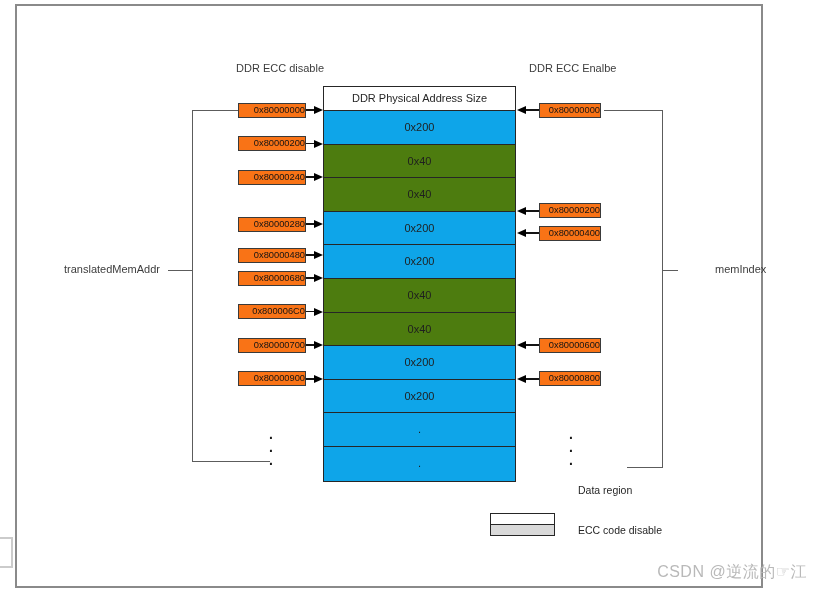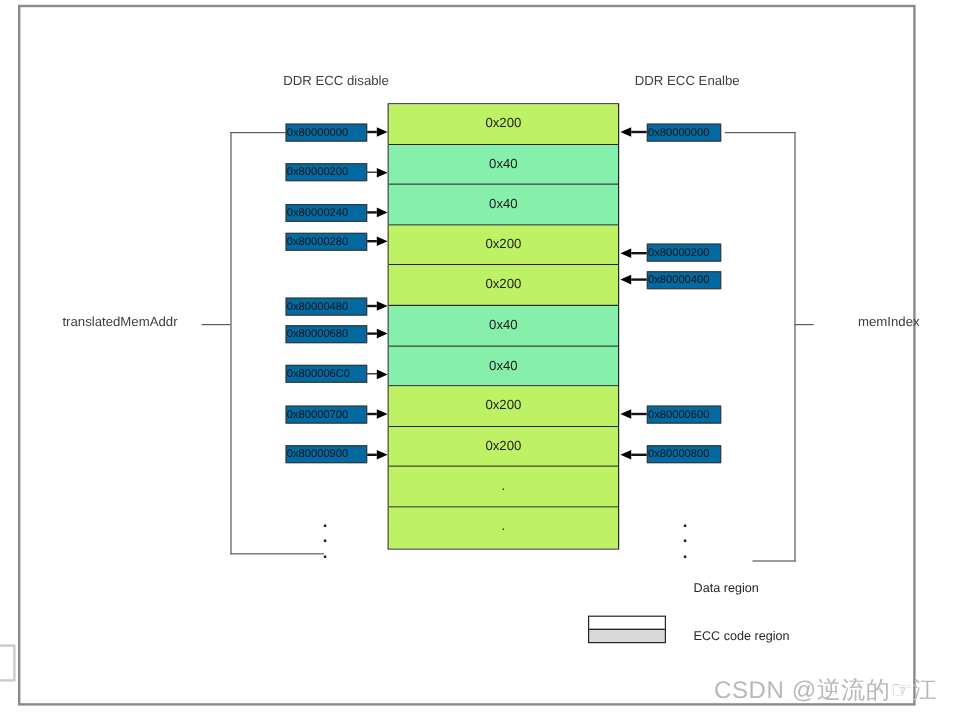--- a/index.html
+++ b/index.html
@@ -18,45 +18,45 @@
   .col-header.right { left:529px; top:62px; }
 
   
   .ptable { position:absolute; left:323px; top:86px; width:193px;
             border:1.5px solid #262626; background:#fff; }
   .ptable-header { height:24px; line-height:22px; text-align:center; font-size:11px;
                    border-bottom:1.5px solid #262626; background:#fff; color:#262626; }
   .prow { height:33.6px; line-height:33.6px; text-align:center; font-size:11px;
           border-bottom:1.5px solid #262626; color:#1f1f1f; }
   .prow:last-child { border-bottom:none; }
-  .prow.ecc { background:#86efac; }
-  .prow.data { background:#bef264; }
+  .prow.ecc { background:#4d7c0f; }
+  .prow.data { background:#0ea5e9; }
 
   
   .lconn { position:absolute; left:238px; width:85px; height:16px;
            display:flex; align-items:center; }
   .rconn { position:absolute; left:517px; width:84px; height:16px;
            display:flex; align-items:center; }
-  .addr-box { height:15px; border:1.4px solid #3a3a3a; background:#0369a1;
-              font-size:9.3px; line-height:12px; text-align:left; color:#141414;
+  .addr-box { height:15px; border:1.4px solid #3a3a3a; background:#f97316;
+              font-size:9.3px; line-height:12px; text-align:right; color:#141414;
               flex:0 0 auto; white-space:nowrap; overflow:hidden; }
   .lconn .addr-box { width:68px; }
   .rconn .addr-box { width:62px; }
   .conn-line { flex:1 1 auto; height:1.6px; background:#141414; }
   .arrow-right { width:0; height:0; flex:0 0 auto;
                  border-top:4.5px solid transparent; border-bottom:4.5px solid transparent;
                  border-left:9px solid #000; }
   .arrow-left  { width:0; height:0; flex:0 0 auto;
                  border-top:4.5px solid transparent; border-bottom:4.5px solid transparent;
                  border-right:9px solid #000; }
 
   
   .bline { position:absolute; background:#5c5c5c; }
   .bracket-label { position:absolute; font-size:11px; color:#3d3d3d; white-space:nowrap; }
-  .bracket-label.left  { left:40px;  top:263px; width:120px; text-align:center; }
+  .bracket-label.left  { left:40px;  top:263px; width:120px; text-align:right; }
   .bracket-label.right { left:685px; top:263px;margin-left:30px; }
 
   
   .dots { position:absolute; width:10px; text-align:center; font-size:14px; font-weight:bold;
           color:#1a1a1a; line-height:13px; }
   .dots span { display:block; }
   .dots.left-dots  { left:266px; top:428px; }
   .dots.right-dots { left:566px; top:428px; }
 
   
@@ -64,35 +64,36 @@
                    border:1.4px solid #262626; }
   .legend-swatch.data { top:513px; background:#fff; }
   .legend-swatch.ecc  { top:524px; background:#d9d9d9; }
   .legend-label { position:absolute; left:578px; font-size:10.5px; color:#262626; white-space:nowrap; }
   .legend-label.data { top:484px; }
   .legend-label.ecc  { top:524px; }
 
   .partial-box { position:absolute; left:-4px; top:537px; width:17px; height:31px;
                  border:2px solid #cbcbcb; background:#fff; }
 
-  .watermark { position:absolute; left:595px; top:562px; width:212px; text-align:left;
-               font-size:20px; color:#b9b9b9; letter-spacing:0.5px; white-space:nowrap; }
+  .watermark { position:absolute; left:595px; top:562px; width:212px; text-align:right;
+               font-size:16px; color:#b9b9b9; letter-spacing:0.5px; white-space:nowrap; }
 </style>
 </head>
 <body>
 
 <div class="stage">
 
   <div class="frame"></div>
 
 
   <div class="col-header left">DDR ECC disable</div>
   <div class="col-header right">DDR ECC Enalbe</div>
 
   <div class="ptable">
+    <div class="ptable-header">DDR Physical Address Size</div>
     <div class="prow data">0x200</div>
     <div class="prow ecc">0x40</div>
     <div class="prow ecc">0x40</div>
     <div class="prow data">0x200</div>
     <div class="prow data">0x200</div>
     <div class="prow ecc">0x40</div>
     <div class="prow ecc">0x40</div>
     <div class="prow data">0x200</div>
     <div class="prow data">0x200</div>
     <div class="prow data">.</div>
@@ -107,21 +108,21 @@
   <div class="lconn" style="top:135.6px">
     <span class="addr-box">0x80000200</span>
     <span class="conn-line"></span>
     <span class="arrow-right"></span>
   </div>
   <div class="lconn" style="top:169.2px">
     <span class="addr-box">0x80000240</span>
     <span class="conn-line"></span>
     <span class="arrow-right"></span>
   </div>
-  <div class="lconn" style="top:193px">
+  <div class="lconn" style="top:216px">
     <span class="addr-box">0x80000280</span>
     <span class="conn-line"></span>
     <span class="arrow-right"></span>
   </div>
   <div class="lconn" style="top:247px">
     <span class="addr-box">0x80000480</span>
     <span class="conn-line"></span>
     <span class="arrow-right"></span>
   </div>
   <div class="lconn" style="top:270px">
@@ -190,19 +191,19 @@
   </div>
   <div class="dots right-dots">
     <span>.</span>
     <span>.</span>
     <span>.</span>
   </div>
 
   <div class="legend-swatch data"></div>
   <div class="legend-swatch ecc"></div>
   <div class="legend-label data">Data region</div>
-  <div class="legend-label ecc">ECC code region</div>
+  <div class="legend-label ecc">ECC code disable</div>
 
   <div class="partial-box"></div>
 
   <div class="watermark">CSDN @逆流的☞江</div>
 
 </div>
 
 </body></html>

